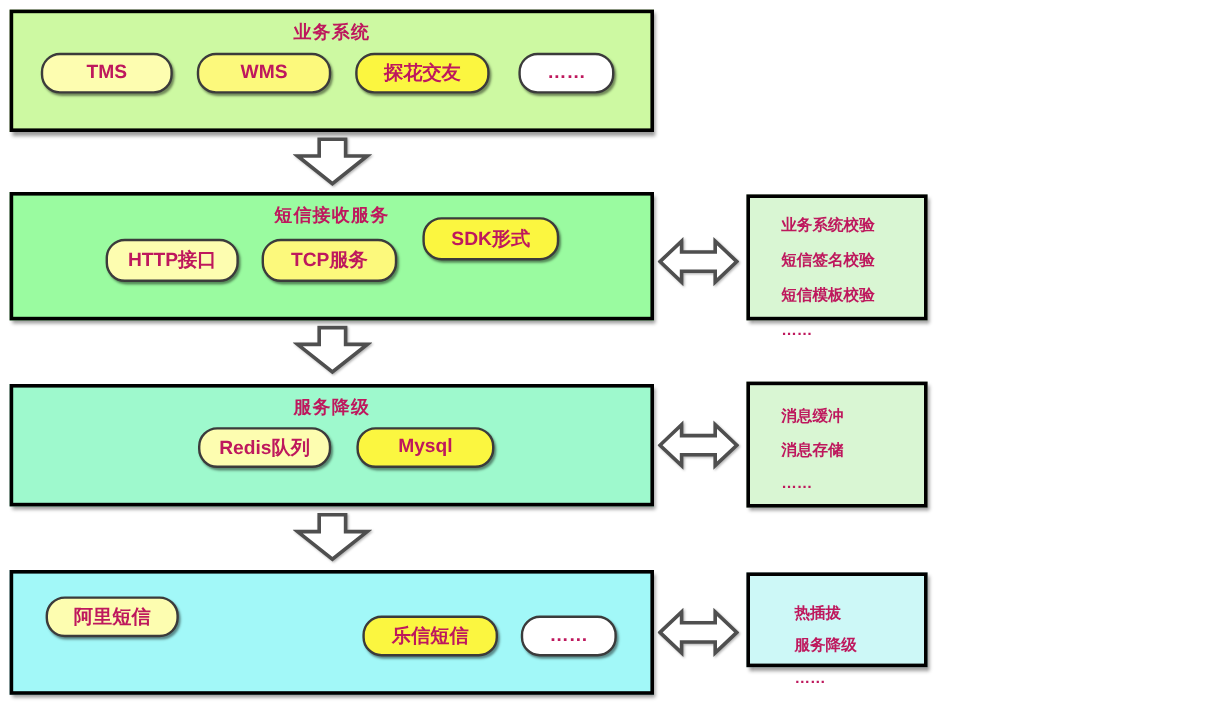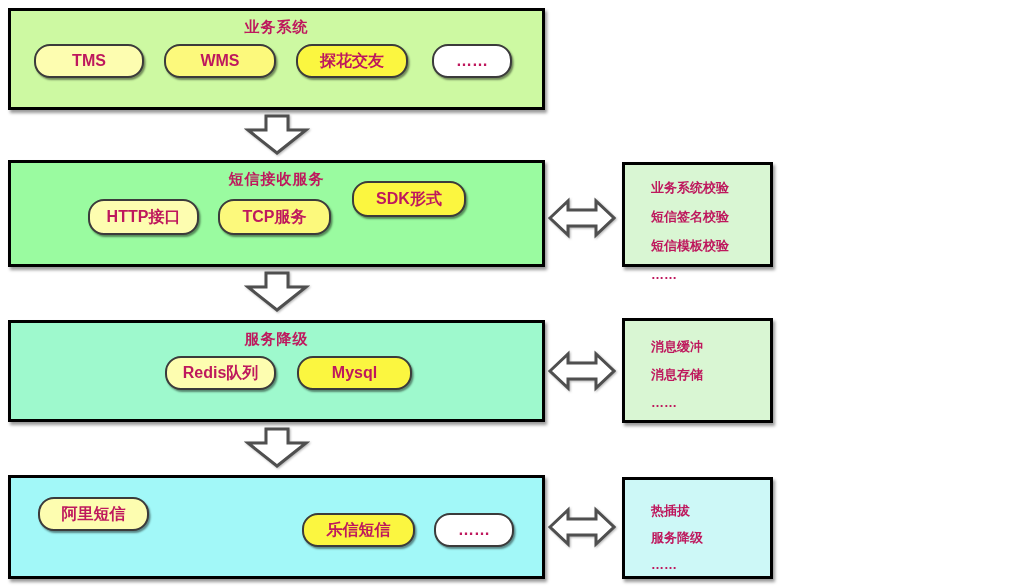--- a/index.html
+++ b/index.html
@@ -49,21 +49,21 @@
   #chip-lexin{left:291px;top:35px;width:113px;}
   #chip-dots2{left:423px;top:35px;width:80px;}
   
   .sidebox{
     position:absolute;left:622px;width:151px;box-sizing:border-box;
     border:3px solid #000;box-shadow:2px 3px 3px rgba(0,0,0,0.40);
     font-size:13px;
   }
   #side-receive{top:162px;height:105px;background:#d9f6d3;padding:8px 4px 0 26px;line-height:29px;}
   #side-buffer{top:318px;height:105px;background:#d9f6d3;padding:12px 4px 0 26px;line-height:28px;}
-  #side-send{top:477px;height:102px;background:#cdf8f7;padding:17px 4px 0 26px;line-height:27px;}
+  #side-send{top:477px;height:79px;background:#cdf8f7;padding:17px 4px 0 37px;line-height:27px;}
   .note-line{white-space:nowrap;}
   
   .arrow{position:absolute;filter:drop-shadow(1px 1.5px 1px rgba(0,0,0,0.30));}
   #down1{left:244px;top:114px;}
   #down2{left:244px;top:271px;}
   #down3{left:244px;top:427px;}
   #dbl1{left:548px;top:197px;}
   #dbl2{left:548px;top:350px;}
   #dbl3{left:548px;top:506px;}
 </style>

